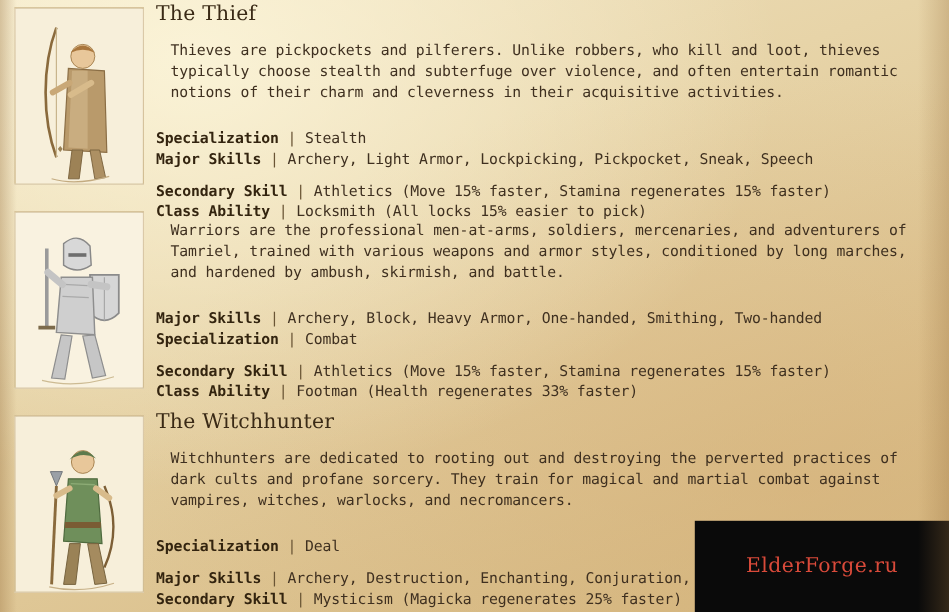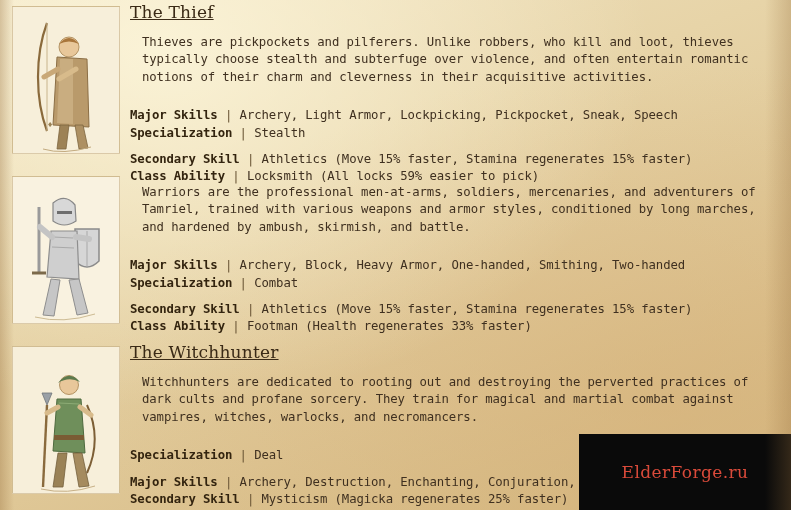--- a/index.html
+++ b/index.html
@@ -60,21 +60,20 @@
     width: 655px;
   }
 
   h2.title {
     margin: 0 0 2px 0;
     font-family: "DejaVu Serif", serif;
     font-size: 17px;
     font-weight: normal;
     color: #3a2a16;
     letter-spacing: 0.2px;
-    text-decoration: underline;
   }
 
   p.desc {
     margin: 12px;
     font-size: 12.3px;
     line-height: 17.4px;
     color: #3f3020;
     letter-spacing: -0.1px;
   }
 
@@ -139,39 +138,39 @@
 
         <path d="M30 142 q20 6 48 -2" stroke="#c3ab80" stroke-width="1" fill="none"></path>
         <text x="34" y="120" font-size="7" fill="#9a8256" font-family="DejaVu Serif, serif">♦</text>
       </svg>
     </div>
     <div class="content" style="top:2px;">
       <h2 class="title">The Thief</h2>
       <p class="desc">Thieves are pickpockets and pilferers. Unlike robbers, who kill and loot, thieves typically choose stealth and subterfuge over violence, and often entertain romantic notions of their charm and cleverness in their acquisitive activities.</p>
       <div class="gap-sm"></div>
       <div class="statline">
+        <span class="lbl">Specialization</span>
+        <span class="sep">|</span>
+        <span>Stealth</span>
+      </div>
+      <div class="statline">
         <span class="lbl">Major Skills</span>
         <span class="sep">|</span>
         <span>Archery, Light Armor, Lockpicking, Pickpocket, Sneak, Speech</span>
       </div>
-      <div class="statline">
-        <span class="lbl">Specialization</span>
-        <span class="sep">|</span>
-        <span>Stealth</span>
-      </div>
       <div class="gap-sm"></div>
       <div class="statline">
         <span class="lbl">Secondary Skill</span>
         <span class="sep">|</span>
         <span>Athletics (Move 15% faster, Stamina regenerates 15% faster)</span>
       </div>
       <div class="statline">
         <span class="lbl">Class Ability</span>
         <span class="sep">|</span>
-        <span>Locksmith (All locks 59% easier to pick)</span>
+        <span>Locksmith (All locks 15% easier to pick)</span>
       </div>
     </div>
   </div>
 
   <div class="entry" style="top:172px;">
     <div class="portrait" style="top:4px;">
       <svg width="108" height="148" viewBox="0 0 108 148" xmlns="http://www.w3.org/2000/svg">
         <rect width="108" height="148" fill="#f9f2e0"></rect>
 
         <line x1="26" y1="30" x2="26" y2="96" stroke="#9a9a9a" stroke-width="3"></line>

